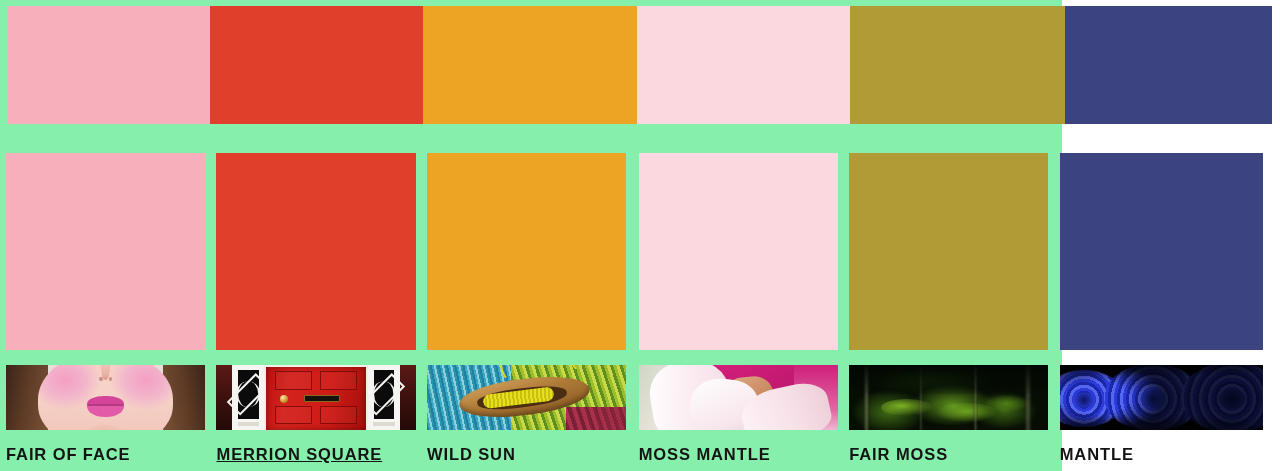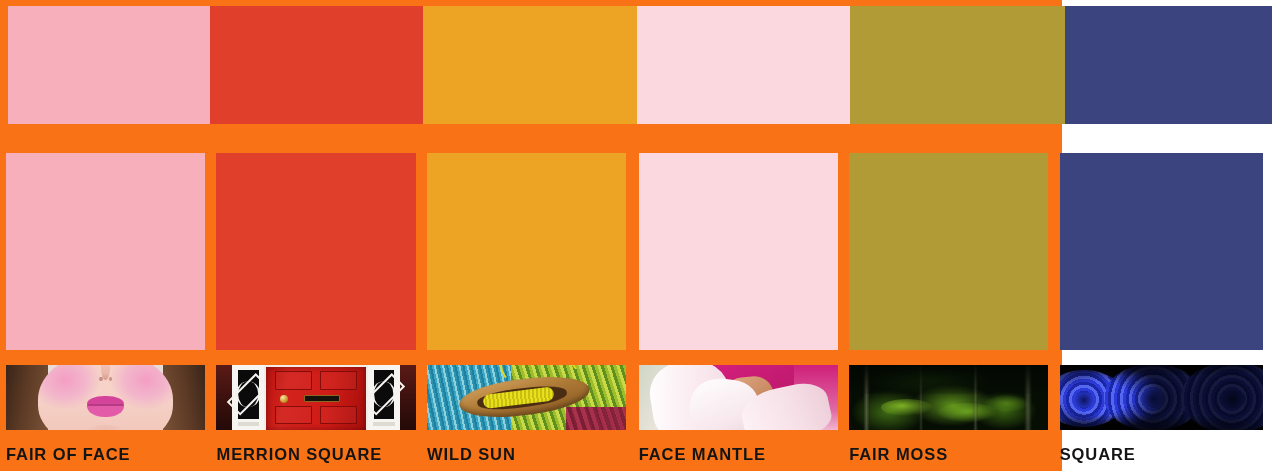--- a/index.html
+++ b/index.html
@@ -2,21 +2,21 @@
 <html><head>
 <meta charset="utf-8">
 <style>
   html,body{margin:0;padding:0;}
   body{
     width:1280px;height:471px;
     background:#ffffff;
     font-family:"Liberation Sans","DejaVu Sans",sans-serif;
     overflow:hidden;
   }
-  #palette-page{position:relative;width:1062px;height:471px;background:#f97316;}
+  #palette-page{position:relative;width:1062px;height:471px;background:#86efac;}
 
   
   #band-row{
     position:absolute;left:8px;top:6px;
     width:1264px;height:118px;
     display:flex;
   }
   .band-cell{height:100%;}
 
   
@@ -460,20 +460,20 @@
           <div class="rs-core"></div>
         </div>
         <div class="rs-shadow"></div>
       </div>
     </div>
 
   </div>
 
   <div id="label-row">
     <div class="label-cell" style="left: 0%; color: rgb(20, 20, 20);">FAIR OF FACE</div>
-    <div class="label-cell" style="left: 16.6%; color: rgb(20, 20, 20);">MERRION SQUARE</div>
+    <div class="label-cell" style="left: 16.6%; color: rgb(20, 20, 20); text-decoration: underline;">MERRION SQUARE</div>
     <div class="label-cell" style="left: 33.2%; color: rgb(20, 20, 20);">WILD SUN</div>
-    <div class="label-cell" style="left: 49.9%; color: rgb(20, 20, 20);">FACE MANTLE</div>
+    <div class="label-cell" style="left: 49.9%; color: rgb(20, 20, 20);">MOSS MANTLE</div>
     <div class="label-cell" style="left: 66.5%; color: rgb(20, 20, 20);">FAIR MOSS</div>
-    <div class="label-cell" style="left: 83.1%; color: rgb(20, 20, 20);">SQUARE</div>
+    <div class="label-cell" style="left: 83.1%; color: rgb(20, 20, 20);">MANTLE</div>
   </div>
 
 </div>
 
 </body></html>

